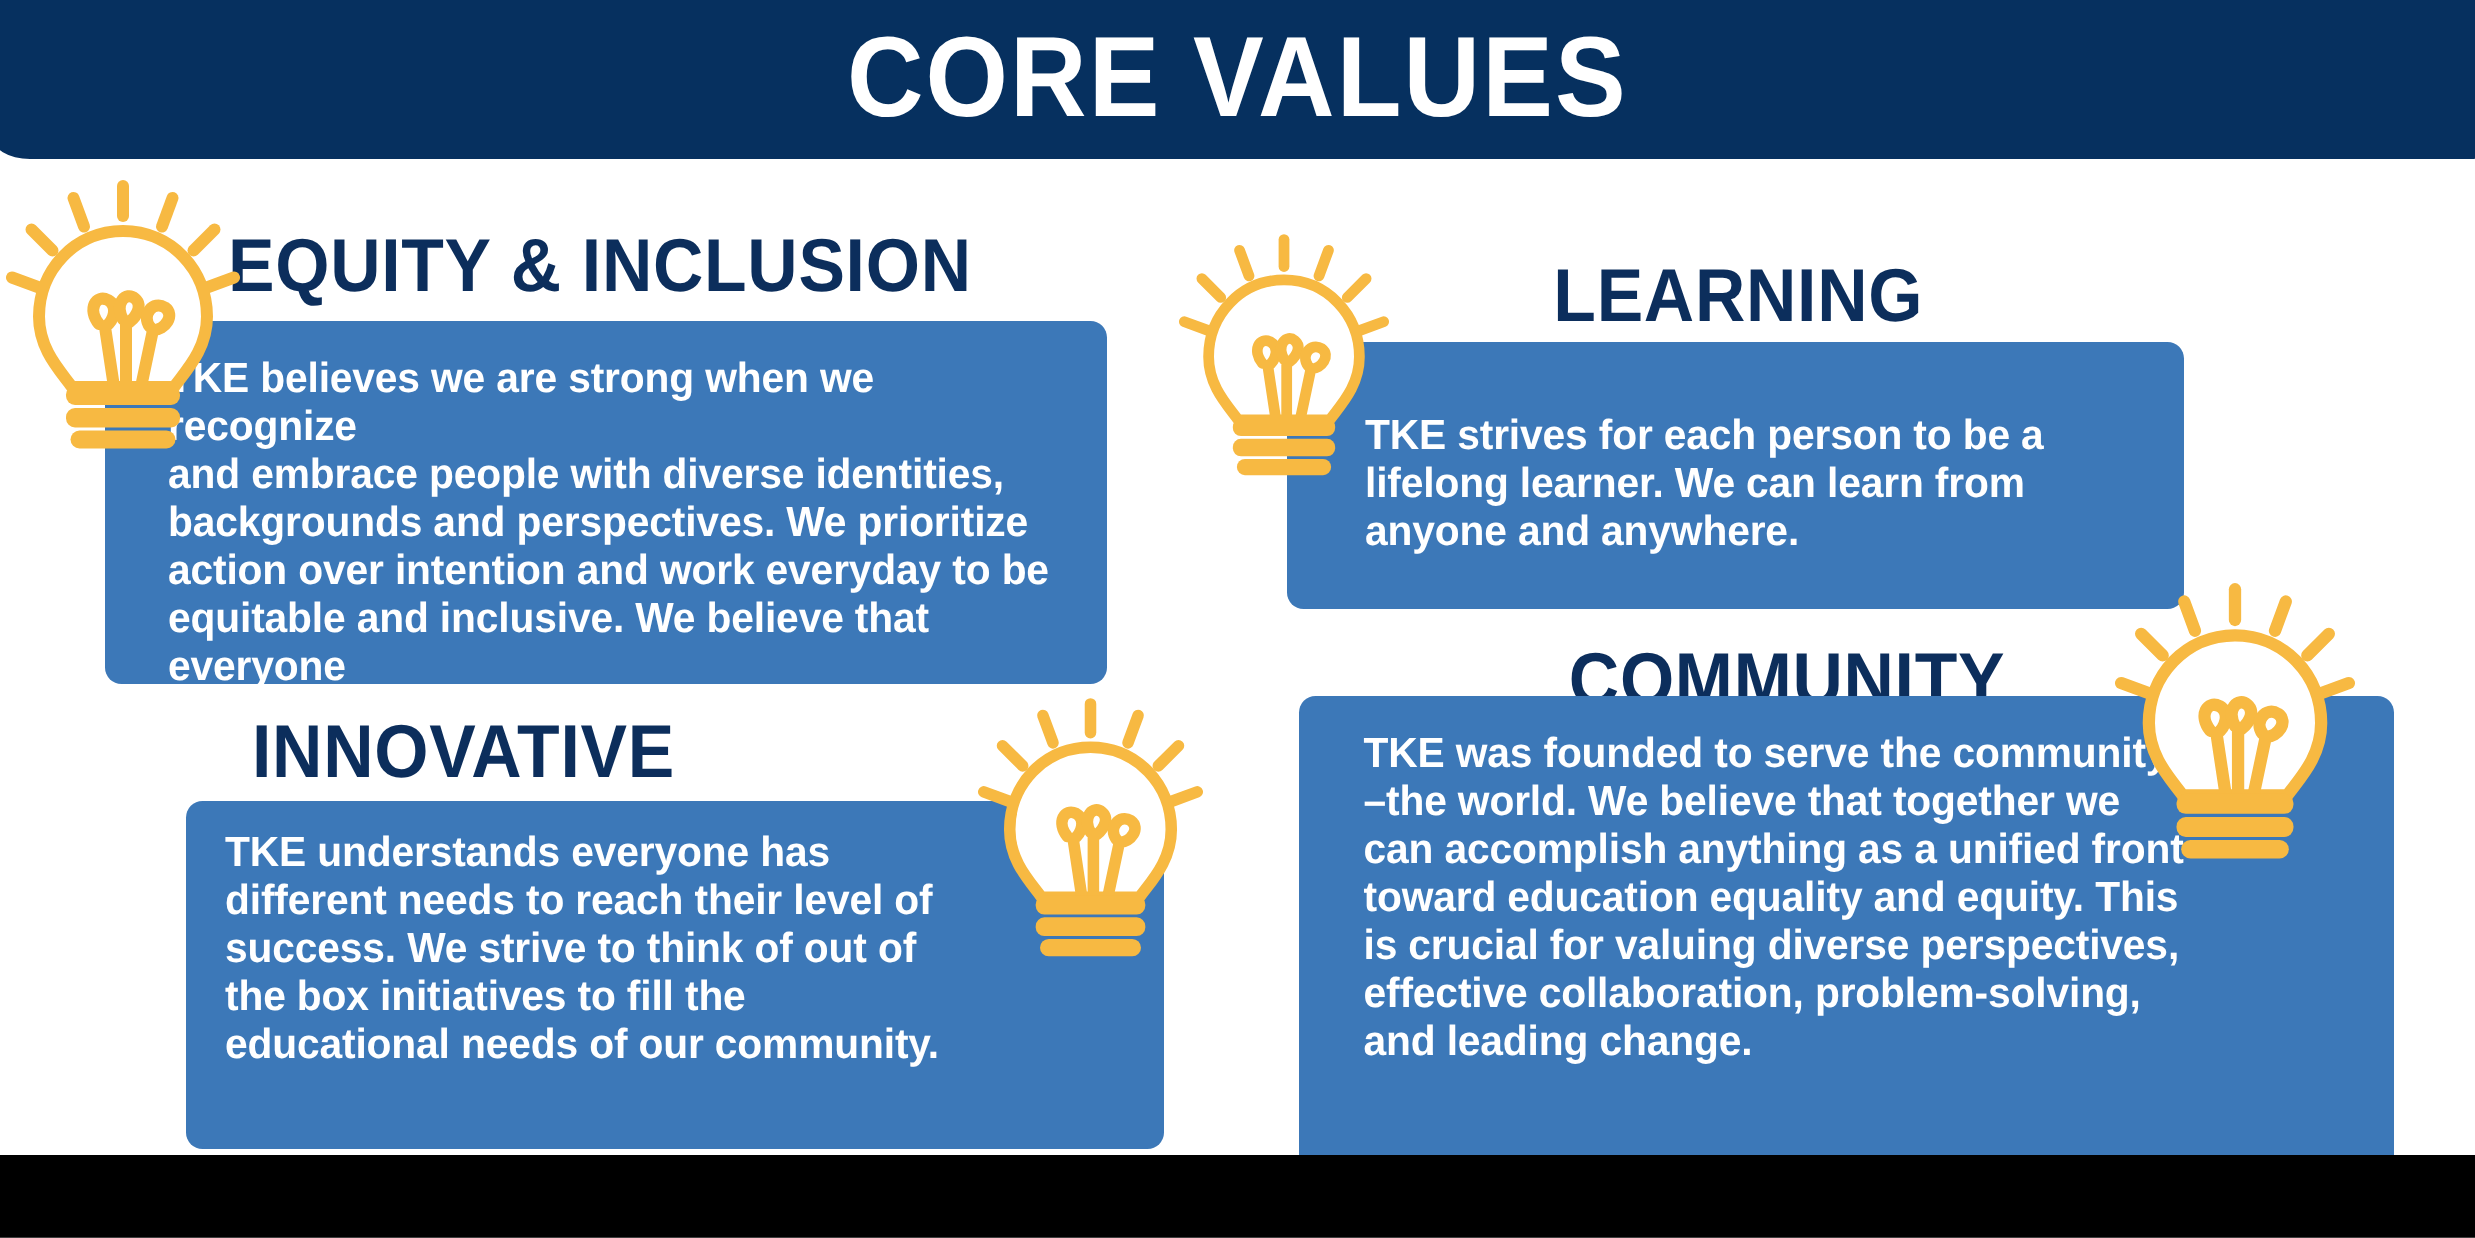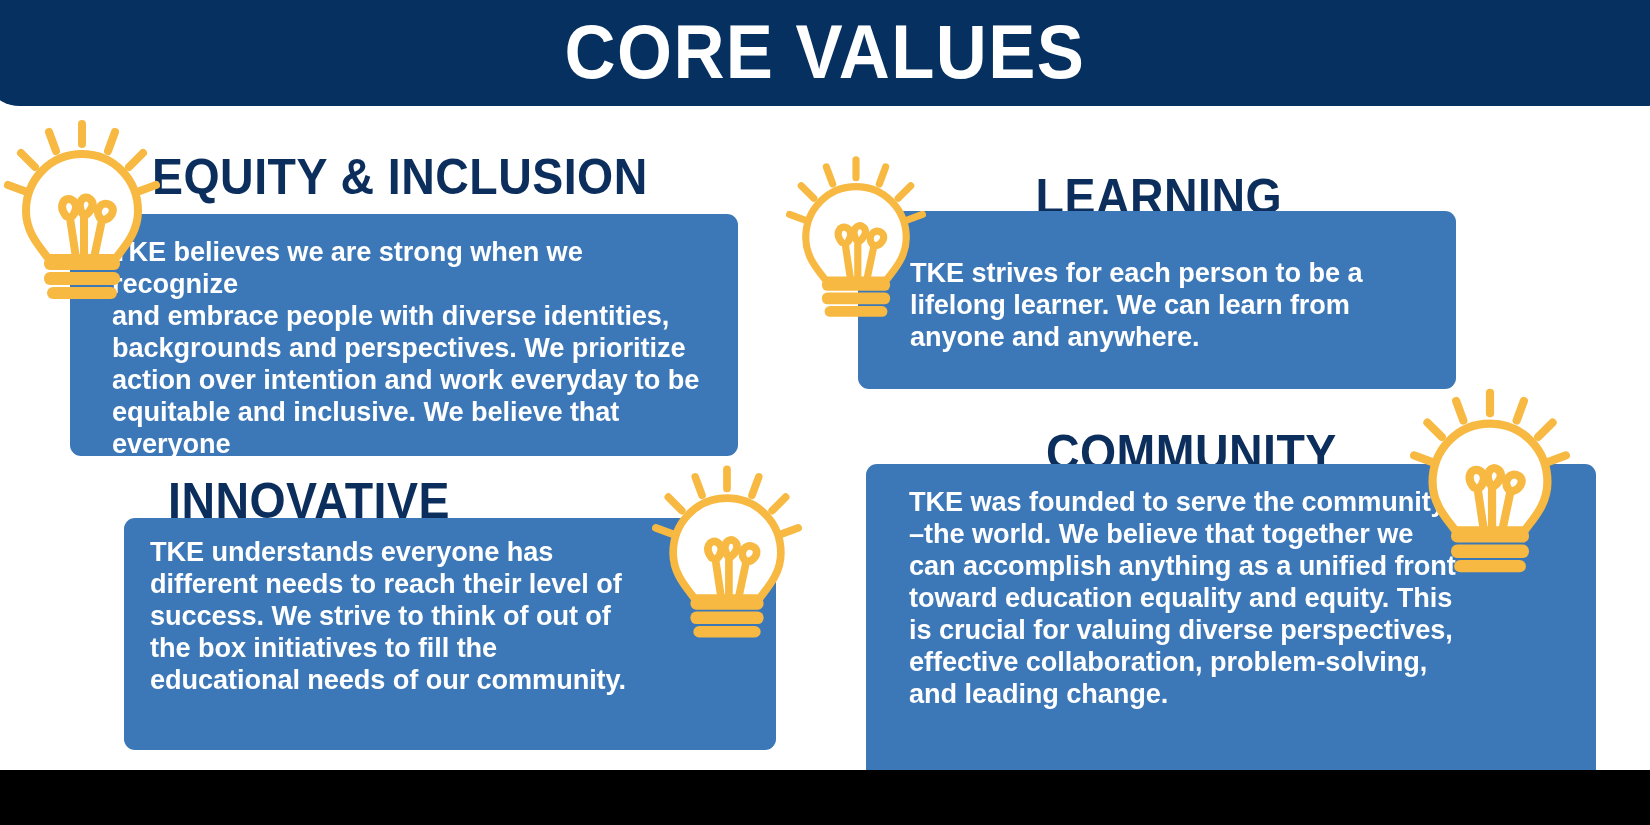--- a/index.html
+++ b/index.html
@@ -134,21 +134,21 @@
       <g fill="#F7B942">
         <rect x="40" y="139" width="76" height="13" rx="6"></rect>
         <rect x="40" y="154" width="76" height="13" rx="6"></rect>
         <rect x="43" y="169" width="70" height="12" rx="6"></rect>
       </g>
     </svg>
   </div>
 
   <div class="card-heading align-right" style="right:368px; top:172px;">LEARNING</div>
 
-  <div class="value-card" style="left:858px; top:211px; width:598px; height:178px;">
+  <div class="value-card" style="left:858px; top:228px; width:598px; height:178px;">
     <div class="card-body-text" style="position:absolute; left:52px; top:46px; width:520px;">TKE strives for each person to be a
 lifelong learner. We can learn from
 anyone and anywhere.</div>
   </div>
 
   <div class="bulb" style="left:786px; top:152px; width:140px; height:168px;">
     <svg viewBox="0 0 156 182" width="140" height="168" aria-hidden="true">
       <g fill="none" stroke="#F7B942" stroke-width="8" stroke-linecap="round" stroke-linejoin="round">
         <line x1="78" y1="6" x2="78" y2="26"></line>
         <line x1="45" y1="14" x2="52" y2="33"></line>
@@ -204,21 +204,21 @@
       <g fill="#F7B942">
         <rect x="40" y="139" width="76" height="13" rx="6"></rect>
         <rect x="40" y="154" width="76" height="13" rx="6"></rect>
         <rect x="43" y="169" width="70" height="12" rx="6"></rect>
       </g>
     </svg>
   </div>
 
   <div class="card-heading" style="left:168px; top:476px;">INNOVATIVE</div>
 
-  <div class="value-card" style="left:124px; top:518px; width:652px; height:232px;">
+  <div class="value-card" style="left:124px; top:534px; width:652px; height:232px;">
     <div class="card-body-text" style="position:absolute; left:26px; top:18px; width:520px;">TKE understands everyone has
 different needs to reach their level of
 success. We strive to think of out of
 the box initiatives to fill the
 educational needs of our community.</div>
   </div>
 
   <div class="bulb" style="left:652px; top:462px; width:150px; height:178px;">
     <svg viewBox="0 0 156 182" width="150" height="178" aria-hidden="true">
       <g fill="none" stroke="#F7B942" stroke-width="8" stroke-linecap="round" stroke-linejoin="round">

